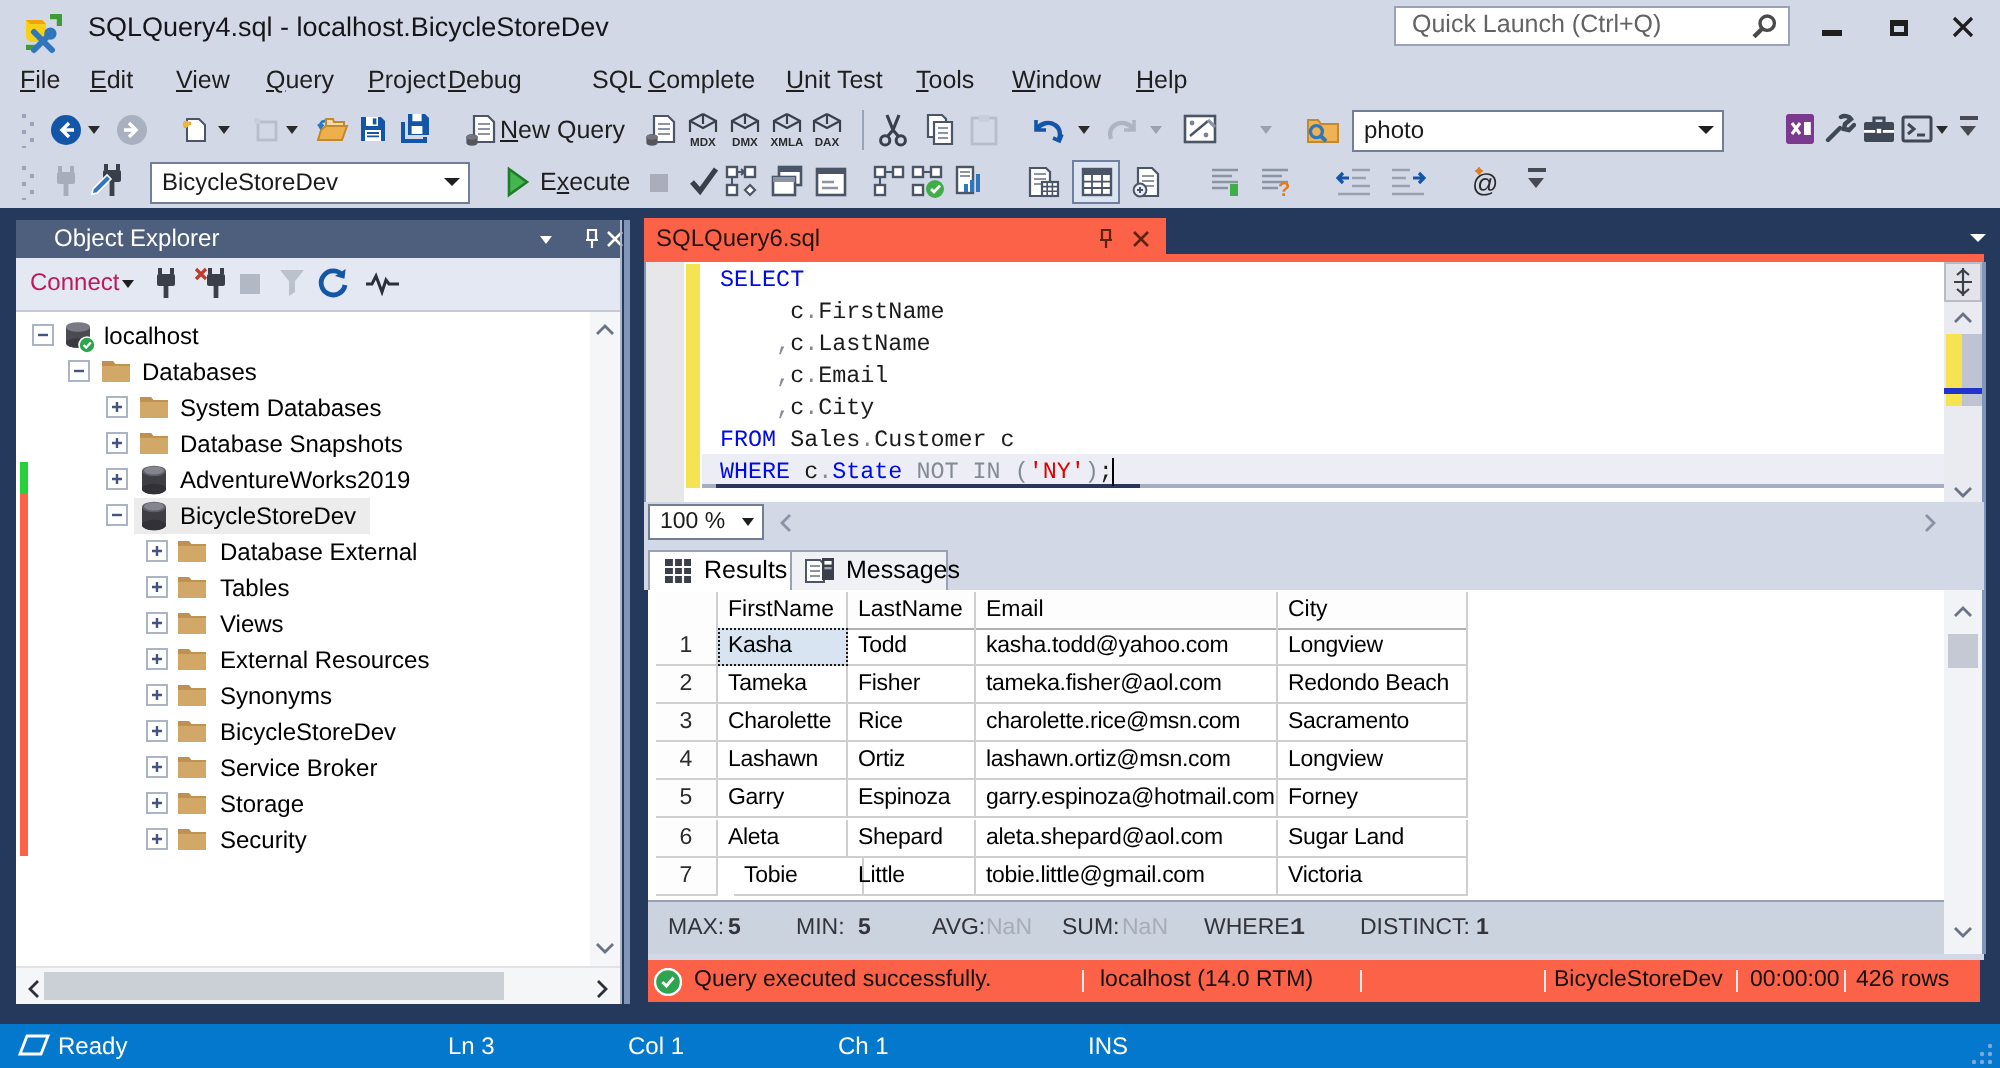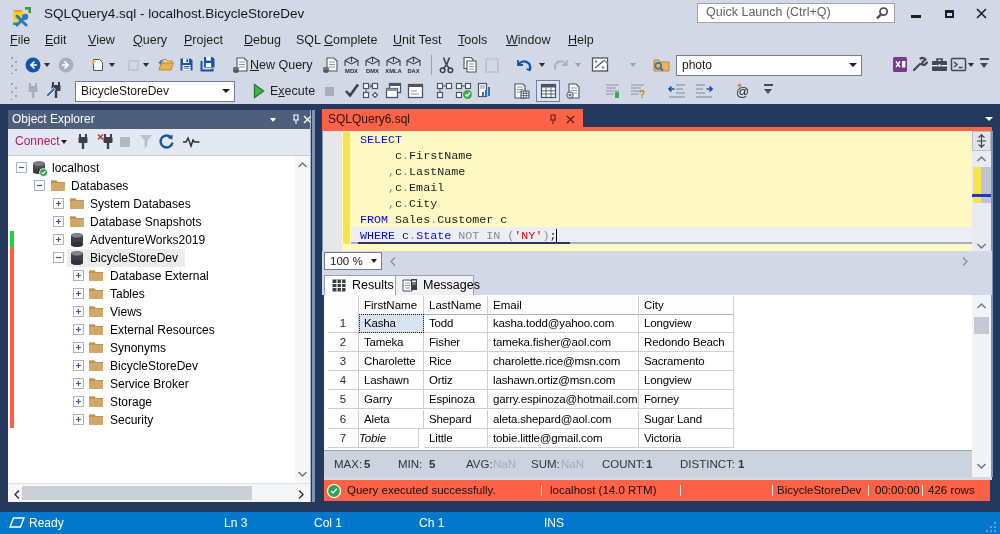--- a/index.html
+++ b/index.html
@@ -48,21 +48,21 @@
       <path d="M1 1 L10 10 M10 1 L1 10" stroke="#1e1e1e" stroke-width="1.6"></path>
     </svg>
 </div>
 
 <div class="a" style="left:0;top:28px;width:1000px;height:24px">
   <div class="menu-i" style="left:10px"><u>F</u>ile</div>
   <div class="menu-i" style="left:45px"><u>E</u>dit</div>
   <div class="menu-i" style="left:88px"><u>V</u>iew</div>
   <div class="menu-i" style="left:133px"><u>Q</u>uery</div>
   <div class="menu-i" style="left:184px"><u>P</u>roject</div>
-  <div class="menu-i" style="left:244px"><u>D</u>ebug</div>
+  <div class="menu-i" style="left:224px"><u>D</u>ebug</div>
   <div class="menu-i" style="left:296px">SQL <u>C</u>omplete</div>
   <div class="menu-i" style="left:393px"><u>U</u>nit Test</div>
   <div class="menu-i" style="left:458px"><u>T</u>ools</div>
   <div class="menu-i" style="left:506px"><u>W</u>indow</div>
   <div class="menu-i" style="left:568px"><u>H</u>elp</div>
 </div>
 
 <div class="a" id="tb1" style="left:0;top:52px;width:1000px;height:26px">
   <div class="grip" style="left:10px;top:4px"></div>
 
@@ -358,21 +358,21 @@
 <g id="minusbox">
         <rect x="0.5" y="0.5" width="10" height="10" fill="#fff" stroke="#aab4c4"></rect>
         <path d="M3 5.5 h5" stroke="#43557e" stroke-width="1.2"></path>
       </g>
 </defs>
 </svg>
 
 <div class="a" style="left:8px;top:110px;width:302px;height:392px;background:#fff">
 
   <div class="a" style="left:0;top:0;width:302px;height:19px;background:#4E5F7D;color:#fff;font-size:12px;line-height:19px">
-    <span style="padding-left:4px">Object Explorer</span>
+    <span style="padding-left:19px">Object Explorer</span>
     <div class="cardn" style="left:262px;top:8px;border-top-color:#fff;border-left-width:3.5px;border-right-width:3.5px"></div>
     <svg class="a" style="left:283px;top:4px" width="10" height="11" viewBox="0 0 10 11">
         <path d="M3 1 h4 v5 h-4 Z M2 6 h6 M5 6 v4" stroke="#fff" stroke-width="1.1" fill="none"></path>
       </svg>
     <svg class="a" style="left:297px;top:5px;left:295px" width="9" height="9" viewBox="0 0 9 9">
         <path d="M1 1 L8 8 M8 1 L1 8" stroke="#fff" stroke-width="1.3"></path>
       </svg>
   </div>
 
   <div class="a" style="left:0;top:19px;width:302px;height:27px;background:#E3E8F2;border-bottom:1px solid #c2cad8">
@@ -579,21 +579,21 @@
   <div class="a" style="left:8px;top:8px;font-size:12px;color:#24140e">SQLQuery6.sql</div>
   <svg class="a" style="left:228px;top:10px" width="10" height="11" viewBox="0 0 10 11">
       <path d="M3 1 h4 v5 h-4 Z M2 6 h6 M5 6 v4" stroke="#5e2213" stroke-width="1.1" fill="none"></path>
     </svg>
   <svg class="a" style="left:246px;top:11px" width="9" height="9" viewBox="0 0 9 9">
       <path d="M1 1 L8 8 M8 1 L1 8" stroke="#5e2213" stroke-width="1.3"></path>
     </svg>
   <div class="cardn" style="left:665px;top:13px;border-top-color:#fff;border-left-width:4px;border-right-width:4px"></div>
 
   <div class="a" style="left:1.5px;top:27px;width:1.5px;height:124px;background:#8095B8"></div>
-    <div class="a" style="left:3px;top:27px;width:649px;height:124px;background:#fef9c3">
+    <div class="a" style="left:3px;top:27px;width:649px;height:124px;background:#ffffff">
     <div class="a" style="left:0;top:0;width:19px;height:124px;background:#E7E7E9"></div>
     <div class="a" style="left:20px;top:1px;width:7px;height:112px;background:#F6E351"></div>
 
     <div class="a" style="left:28px;top:96px;width:621px;height:15px;background:#EDEEF5"></div>
     <div class="a" style="left:28px;top:111px;width:621px;height:1.5px;background:#A8AEC2"></div>
       <div class="a" style="left:35px;top:110.5px;width:212px;height:2.5px;background:#2A3559"></div>
     <div class="mono a" style="left:37px;top:1px"><span class="kw">SELECT</span>
 <span>     c<span class="gy">.</span>FirstName</span>
 <span>    <span class="gy">,</span>c<span class="gy">.</span>LastName</span>
 <span>    <span class="gy">,</span>c<span class="gy">.</span>Email</span>
@@ -678,21 +678,21 @@
     <div class="gcell" style="left:35px;top:95px;width:65px;height:19px;">Garry</div>
     <div class="gcell" style="left:100px;top:95px;width:64px;height:19px">Espinoza</div>
     <div class="gcell" style="left:164px;top:95px;width:151px;height:19px">garry.espinoza@hotmail.com</div>
     <div class="gcell" style="left:315px;top:95px;width:95px;height:19px">Forney</div>
     <div class="gnum" style="left:4px;top:115px;width:31px;height:19px">6</div>
     <div class="gcell" style="left:35px;top:115px;width:65px;height:19px;">Aleta</div>
     <div class="gcell" style="left:100px;top:115px;width:64px;height:19px">Shepard</div>
     <div class="gcell" style="left:164px;top:115px;width:151px;height:19px">aleta.shepard@aol.com</div>
     <div class="gcell" style="left:315px;top:115px;width:95px;height:19px">Sugar Land</div>
     <div class="gnum" style="left:4px;top:134px;width:31px;height:19px">7</div>
-    <div class="gcell" style="left:30px;top:134px;width:65px;height:19px;font-style:italic;">Tobie</div>
+    <div class="gcell" style="left:43px;top:134px;width:65px;height:19px;">Tobie</div>
     <div class="gcell" style="left:100px;top:134px;width:64px;height:19px">Little</div>
     <div class="gcell" style="left:164px;top:134px;width:151px;height:19px">tobie.little@gmail.com</div>
     <div class="gcell" style="left:315px;top:134px;width:95px;height:19px">Victoria</div>
   </div>
 
   <div class="a" style="left:652px;top:191px;width:19px;height:182px;background:#F2F3F6">
     <svg class="a" style="left:5px;top:8px" width="9" height="6" viewBox="0 0 9 6">
         <path d="M0.5 5 L4.5 1 L8.5 5" fill="none" stroke="#6a7286" stroke-width="1.4"></path>
       </svg>
     <div class="a" style="left:2px;top:22px;width:15px;height:17px;background:#C4C9D4"></div>
@@ -703,21 +703,21 @@
 
   <div class="a" style="left:4px;top:346px;width:648px;height:27px;background:#CBD3DF;border-top:1px solid #98A2B2;font-size:11.5px;line-height:26px;color:#33333a">
     <span class="a" style="left:10px">MAX:</span>
       <b class="a" style="left:40px">5</b>
     <span class="a" style="left:74px">MIN:</span>
       <b class="a" style="left:105px">5</b>
     <span class="a" style="left:142px">AVG:</span>
       <span class="a" style="left:169px;color:#A6ACB8">NaN</span>
     <span class="a" style="left:207px">SUM:</span>
       <span class="a" style="left:237px;color:#A6ACB8">NaN</span>
-    <span class="a" style="left:278px">COUNT:</span>
+    <span class="a" style="left:278px">WHERE:</span>
       <b class="a" style="left:322px">1</b>
     <span class="a" style="left:356px">DISTINCT:</span>
       <b class="a" style="left:414px">1</b>
   </div>
 
   <div class="a" style="left:4px;top:373px;width:668px;height:3px;background:#D2D8E5"></div>
   <div class="a" style="left:4px;top:376px;width:666px;height:21px;background:#FC6247">
     <svg class="a" style="left:3px;top:4px" width="14" height="14" viewBox="0 0 14 14">
         <circle cx="7" cy="7" r="6.5" fill="#2ea44e" stroke="#fff" stroke-width="1.2"></circle>
         <path d="M4.2 7 L6.2 9 L9.8 4.8" fill="none" stroke="#fff" stroke-width="1.5"></path>

